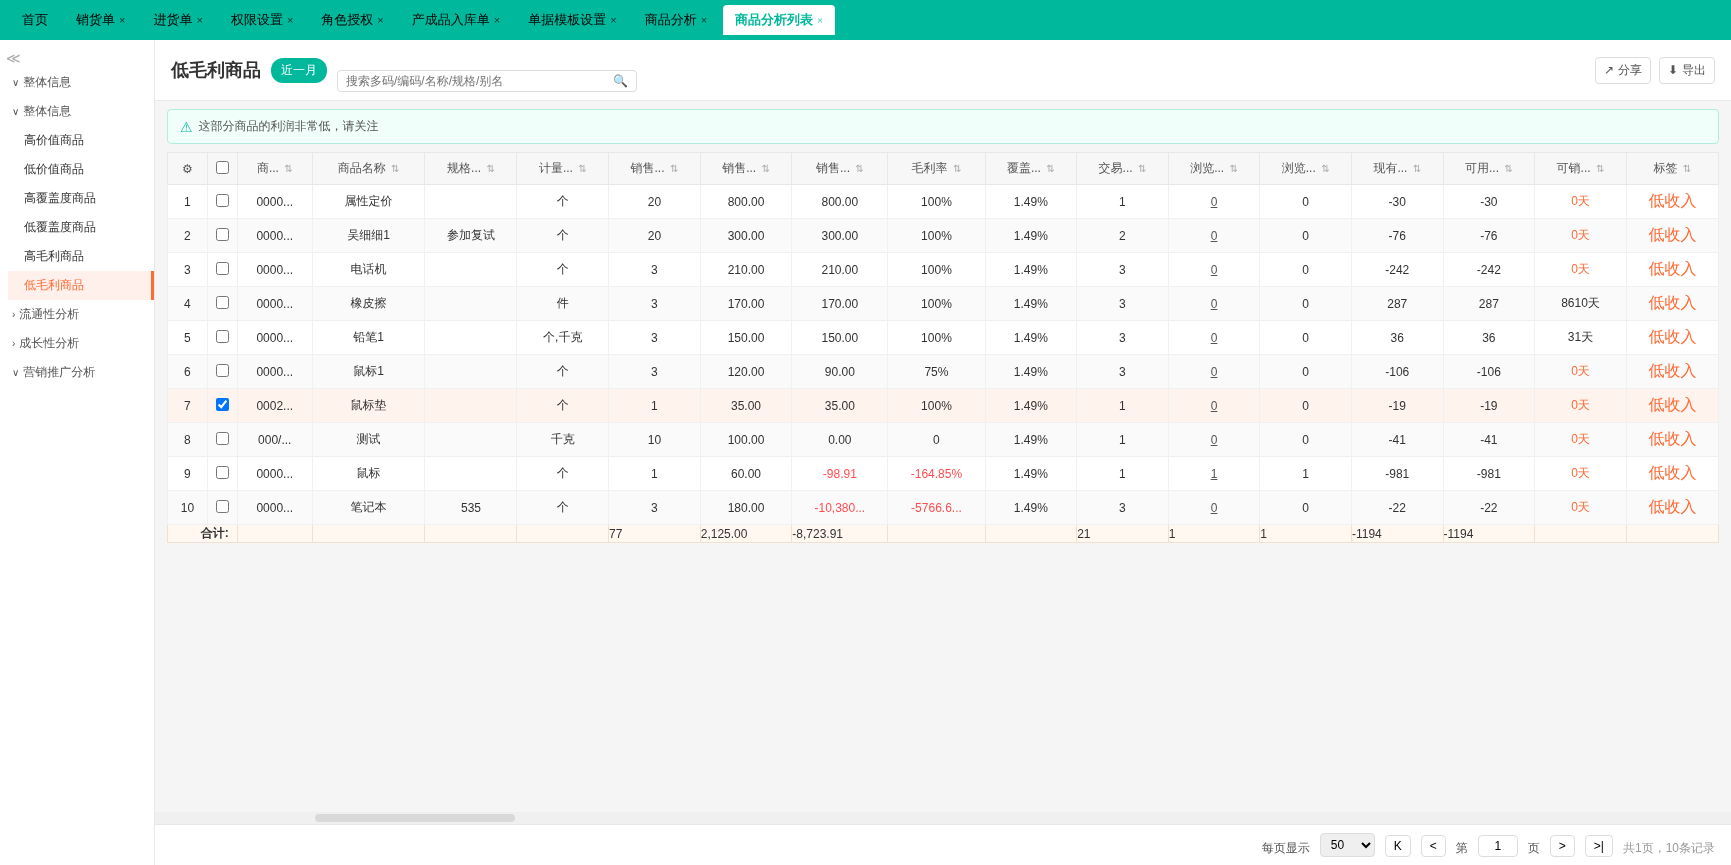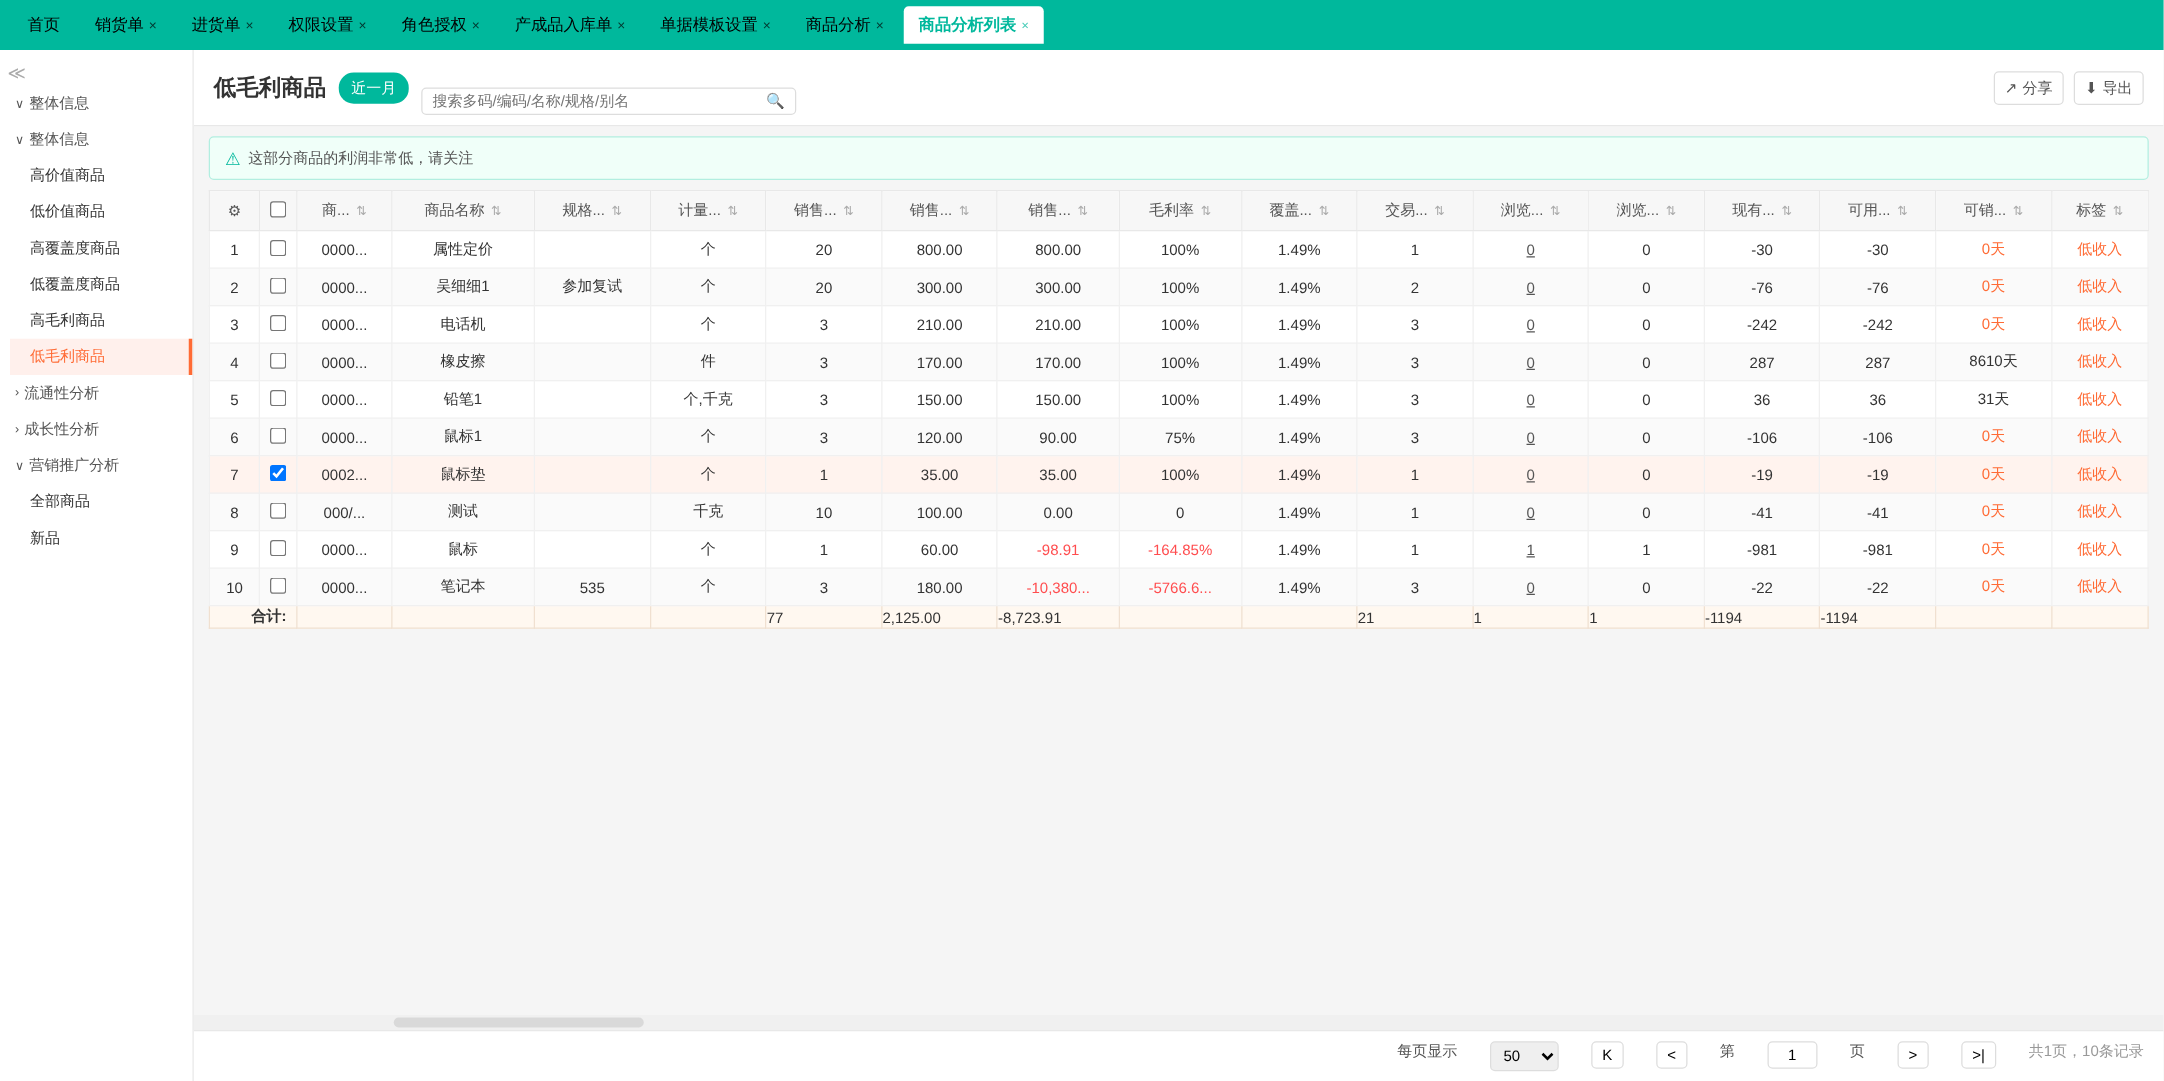--- a/index.html
+++ b/index.html
@@ -40,34 +40,34 @@
     .warning-icon { color: #00b89c; font-size: 14px; }
 
     
     .table-wrapper { flex: 1; overflow: auto; padding: 0 12px; }
     table { width: 100%; border-collapse: collapse; background: #fff; font-size: 12px; }
     thead tr th { background: #f7f7f7; border: 1px solid #e8e8e8; padding: 7px 6px; text-align: center; color: #555; font-weight: 500; white-space: nowrap; position: sticky; top: 0; z-index: 10; }
     thead tr th .sort-icon { font-size: 10px; color: #aaa; margin-left: 2px; }
     tbody tr td { border: 1px solid #f0f0f0; padding: 6px 6px; text-align: center; color: #333; }
     tbody tr:nth-child(even) { background: #fafafa; }
     tbody tr.row-highlighted { background: #fff3ee; }
-    .tag-low-income { color: #ff6b35; font-size: 12px; }
+    .tag-low-income { color: #ff6b35; font-size: 16px; }
     .underline { text-decoration: underline; color: #555; cursor: pointer; }
     .red-text { color: #ff4d4f; }
     .orange-text { color: #ff6b35; }
     .col-checkbox { width: 30px; }
     .row-selected { background: #fff3ee !important; }
     .checkbox-cell { text-align: center; }
 
     
     .total-row { background: #fff8f0 !important; font-weight: 500; }
     .total-row td { border: 1px solid #f0e0d0; }
 
     
-    .pagination-bar { display: flex; align-items: flex-start; justify-content: flex-end; padding: 8px 16px; background: #fff; border-top: 1px solid #e8e8e8; gap: 26px; font-size: 12px; color: #555; }
+    .pagination-bar { display: flex; align-items: flex-end; justify-content: flex-end; padding: 8px 16px; background: #fff; border-top: 1px solid #e8e8e8; gap: 10px; font-size: 12px; color: #555; }
     .page-size-select { border: 1px solid #ddd; border-radius: 4px; padding: 3px 6px; font-size: 12px; }
     .pagination-info { color: #999; }
     .page-btn { border: 1px solid #ddd; border-radius: 4px; padding: 3px 8px; background: #fff; cursor: pointer; font-size: 12px; }
     .page-input { border: 1px solid #ddd; border-radius: 4px; padding: 3px 6px; width: 40px; text-align: center; font-size: 12px; }
     .collapse-btn { cursor: pointer; color: #aaa; font-size: 14px; padding: 2px 6px; }
     .scrollbar-area { height: 12px; background: #f0f0f0; }
     .scrollbar-track { background: #d9d9d9; border-radius: 6px; width: 200px; height: 8px; margin: 2px 160px; }
   </style>
 </head>
 <body>
@@ -129,24 +129,20 @@
     </div>
 
     <div class="sidebar-group-title">
       <span class="arrow">›</span>
       <span>成长性分析</span>
     </div>
 
     <div class="sidebar-group-title">
       <span class="arrow">∨</span>
       <span>营销推广分析</span>
-    </div>
-    <div class="sidebar-sub">
-      <div class="sidebar-item">全部商品</div>
-      <div class="sidebar-item">新品</div>
     </div>
   </div>
 
   <div class="content">
 
     <div class="content-header">
       <span class="page-title">低毛利商品</span>
       <button class="time-filter-btn">近一月</button>
       <div class="search-box">
         <input type="text" placeholder="搜索多码/编码/名称/规格/别名" style="">

